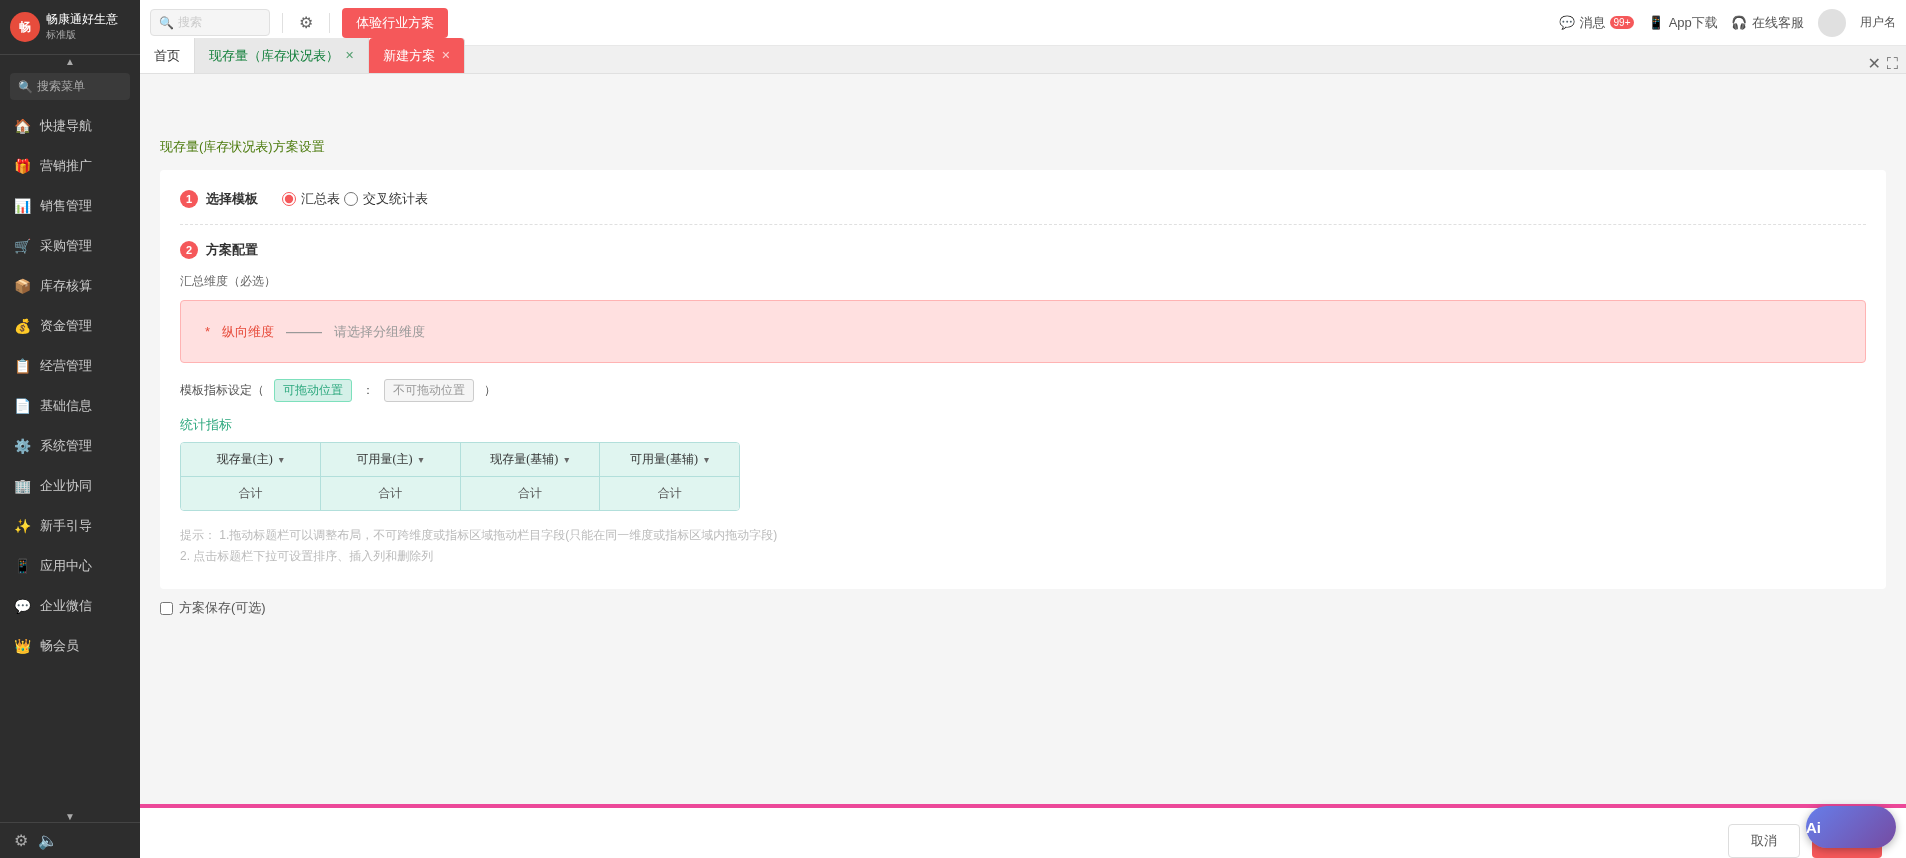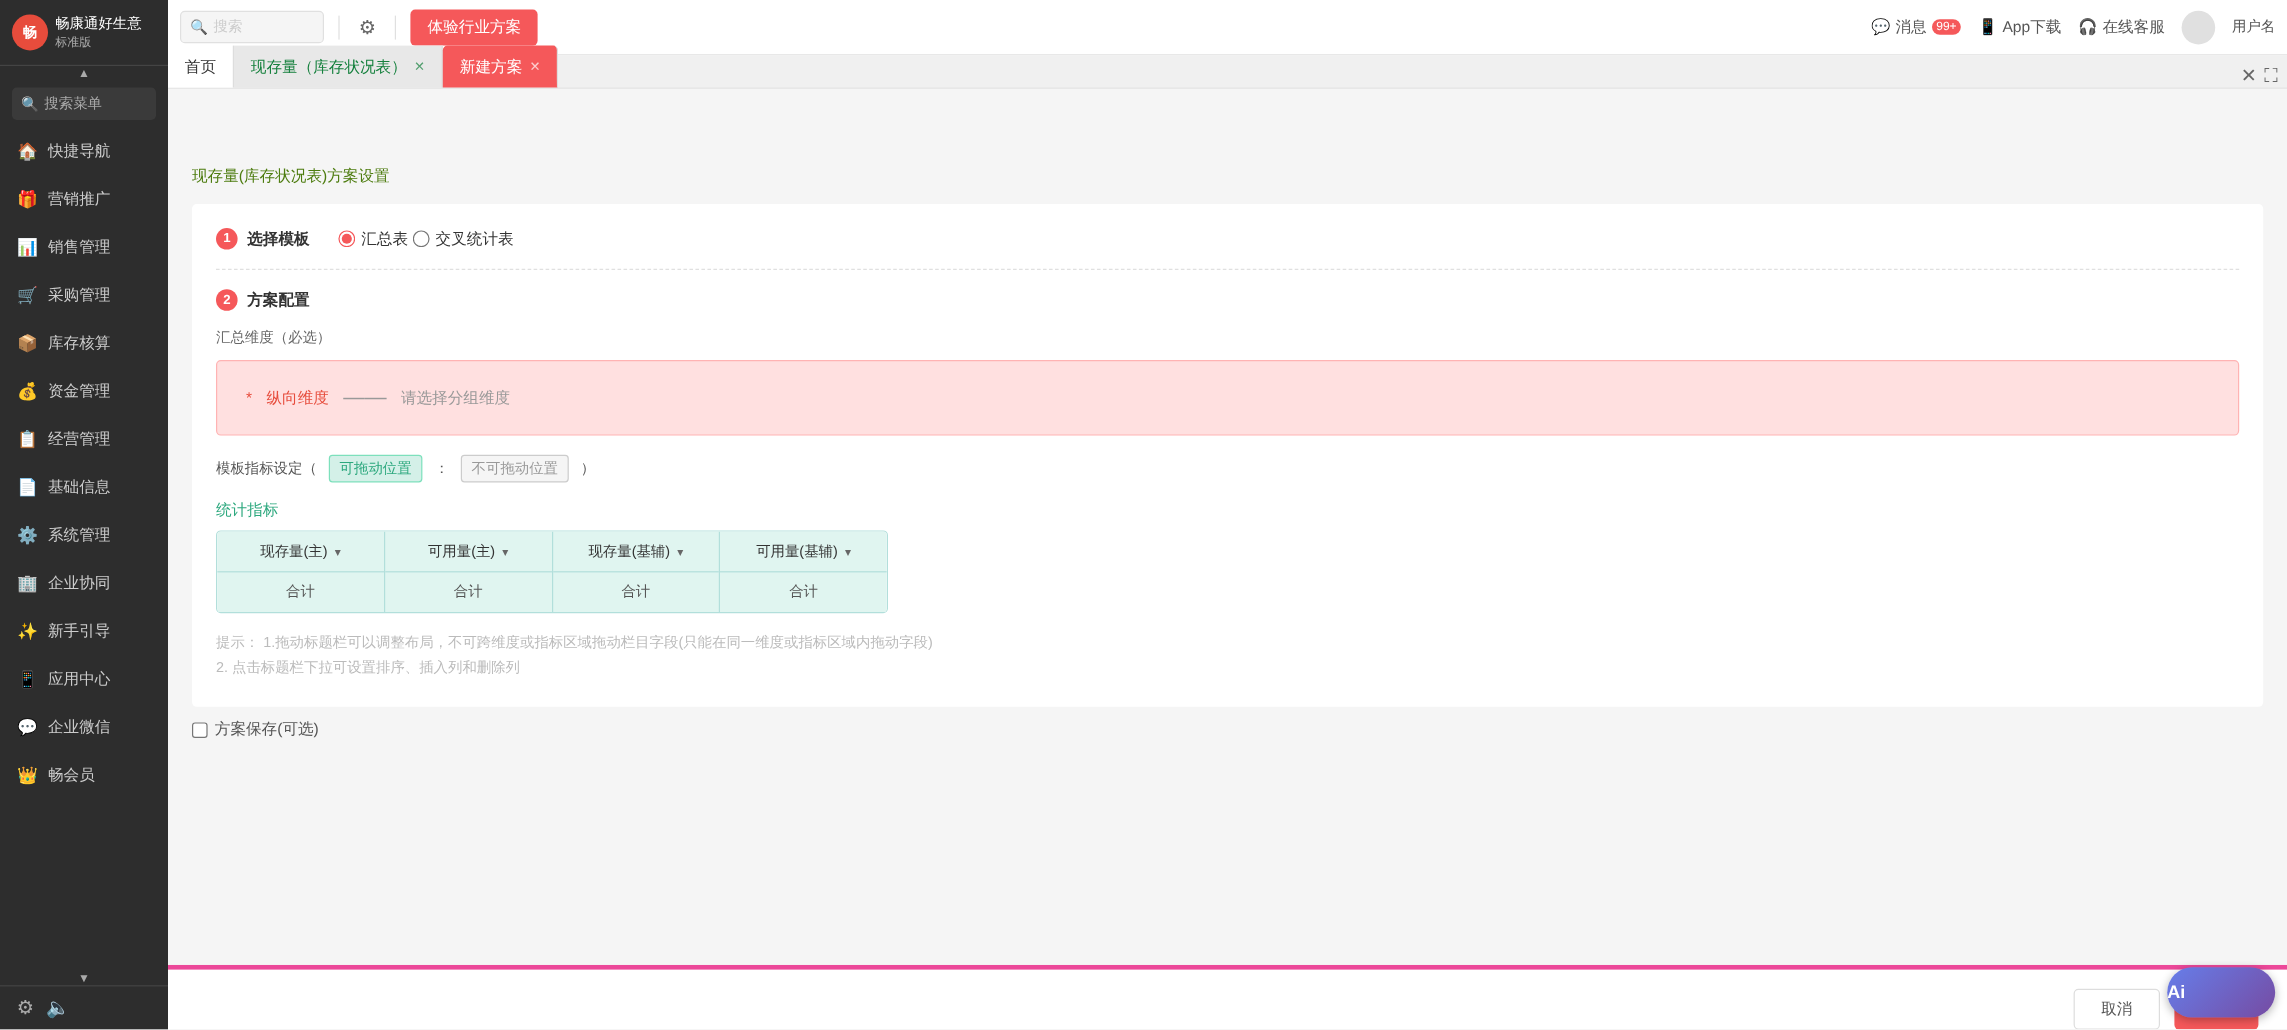--- a/index.html
+++ b/index.html
@@ -313,20 +313,21 @@
       font-size: 13px;
       color: #2da87e;
       margin-bottom: 8px;
     }
 
     .stats-table {
       border: 1px solid #b2dfdb;
       border-radius: 4px;
       overflow: hidden;
       width: 560px;
+      font-family: Liberation Serif, serif;
     }
     .stats-table-header {
       display: flex;
       background: #e0f5f0;
     }
     .stats-col {
       flex: 1;
       border-right: 1px solid #b2dfdb;
       text-align: center;
     }

